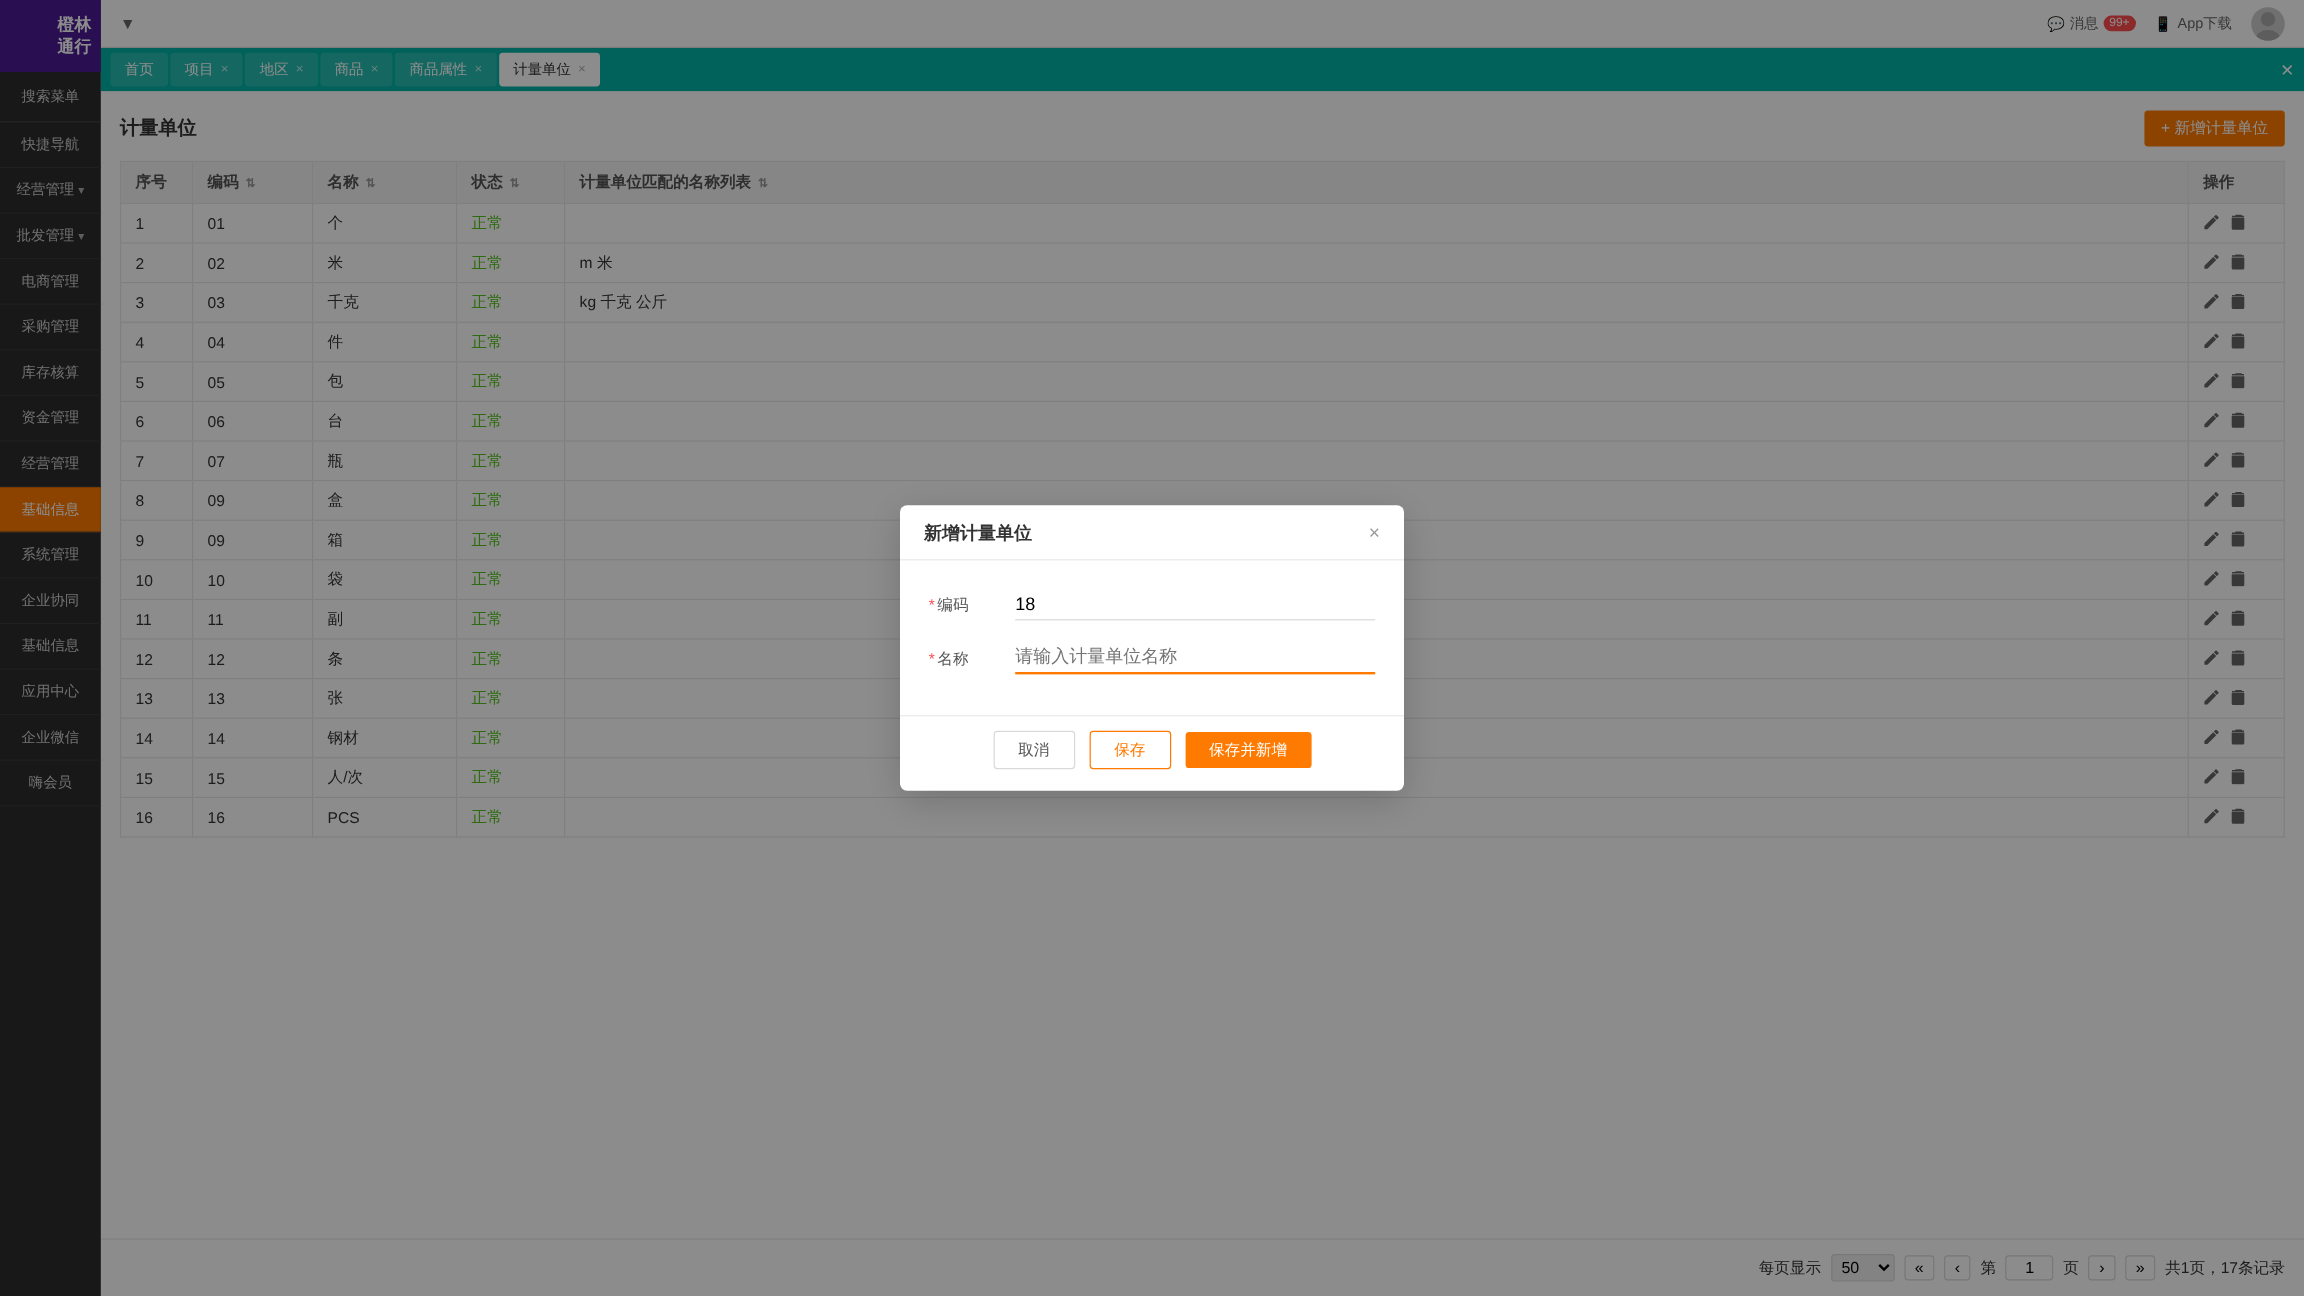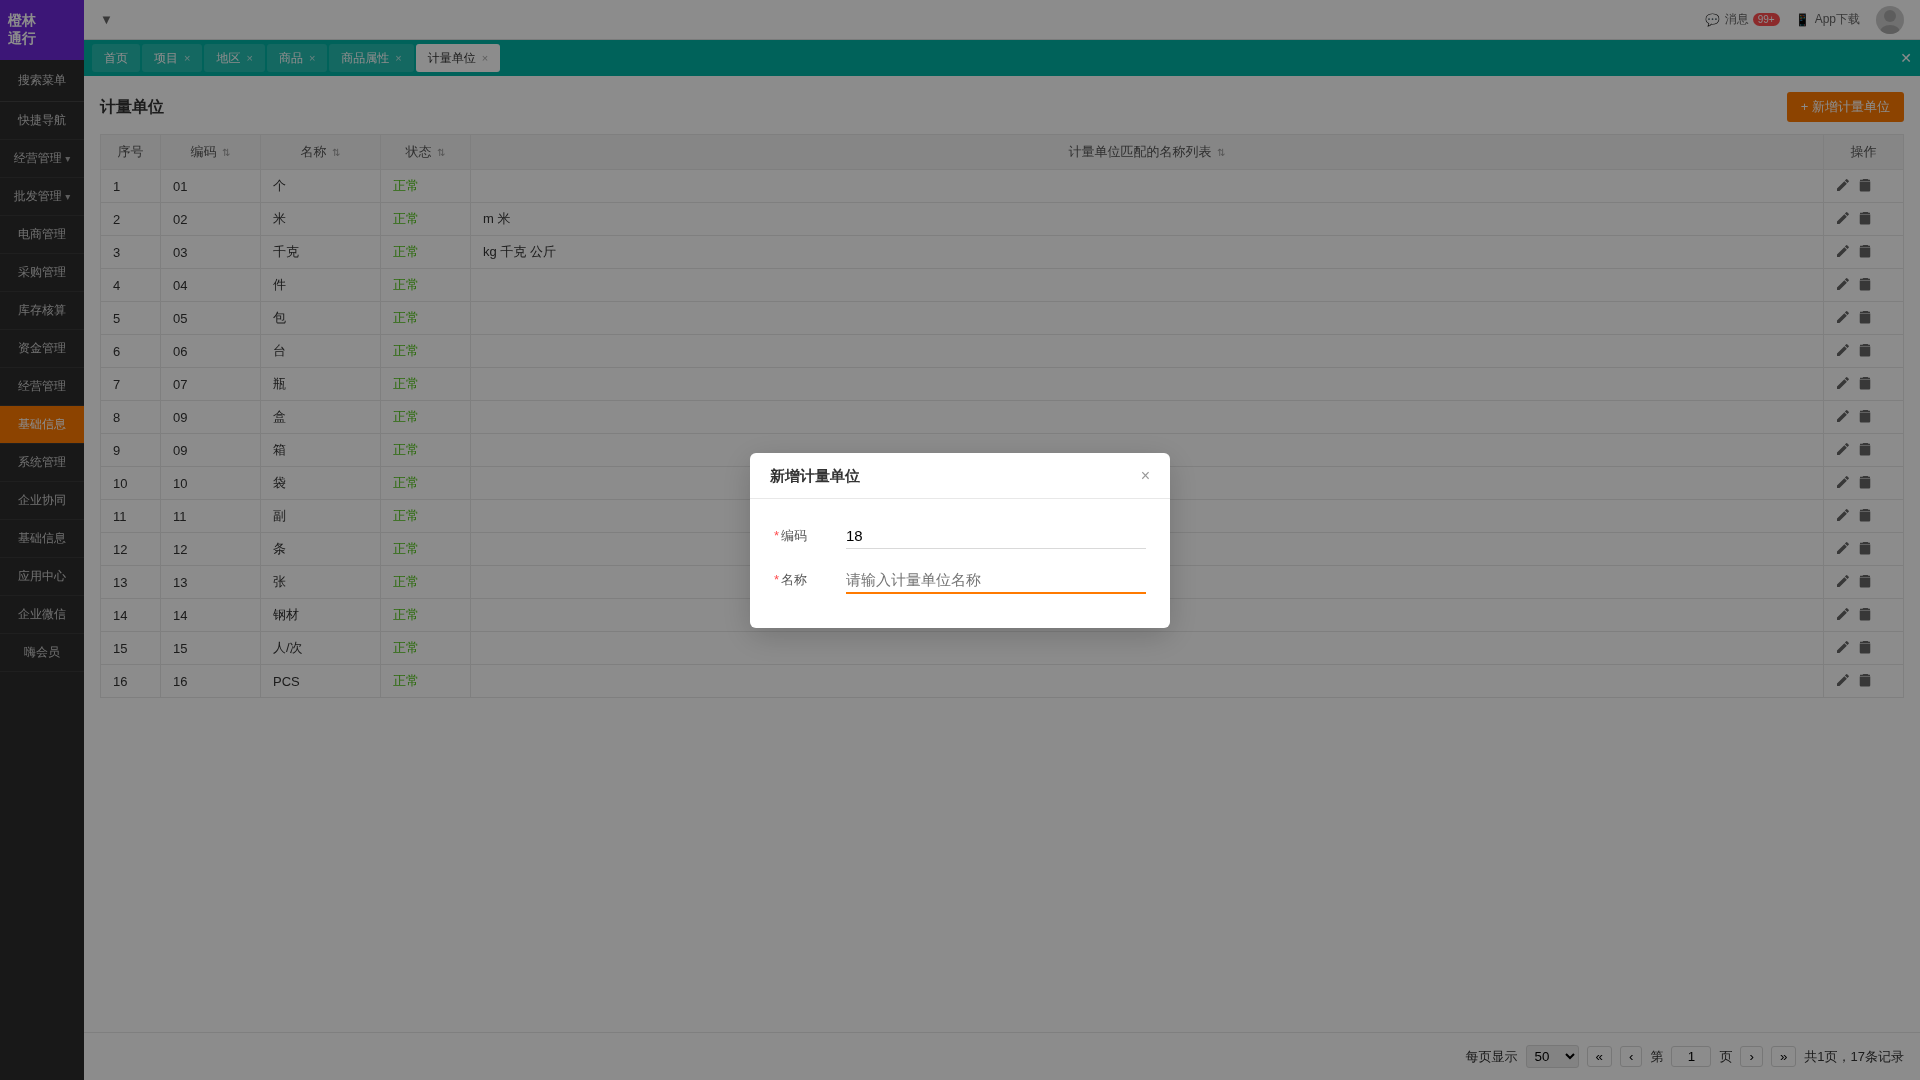--- a/index.html
+++ b/index.html
@@ -1,20 +1,20 @@
 <!DOCTYPE html>
 <html><head>
   <meta charset="utf-8">
   <style>
     * { box-sizing: border-box; margin: 0; padding: 0; }
     body { font-family: 'Microsoft YaHei', Arial, sans-serif; font-size: 13px; background: #f0f0f0; color: #333; display: flex; height: 1080px; width: 1920px; overflow: hidden; }
 
     
     .sidebar { width: 84px; background: #2d2d2d; display: flex; flex-direction: column; align-items: center; height: 100%; flex-shrink: 0; }
-    .sidebar-logo { width: 100%; padding: 12px 8px; display: flex; align-items: center; justify-content: flex-start; background: #6d28d9; }
+    .sidebar-logo { width: 100%; padding: 12px 8px; display: flex; align-items: center; justify-content: flex-end; background: #4c1d95; }
     .sidebar-logo-text { color: #fff; font-size: 14px; font-weight: bold; }
     .sidebar-search { width: 100%; padding: 8px 6px; border-bottom: 1px solid #444; }
     .sidebar-search-btn { width: 100%; background: none; border: none; color: #ccc; font-size: 12px; cursor: pointer; padding: 4px; text-align: center; }
     .sidebar-nav-item { width: 100%; padding: 10px 4px; text-align: center; color: #ccc; font-size: 12px; cursor: pointer; border-bottom: 1px solid #3a3a3a; }
     .sidebar-nav-item.active { background: #ff7a00; color: #fff; }
     .sidebar-nav-item .nav-arrow { font-size: 10px; color: #aaa; }
 
     
     .main-content { flex: 1; display: flex; flex-direction: column; overflow: hidden; }
 
@@ -34,21 +34,21 @@
     .tab-close-white { font-size: 11px; color: rgba(255,255,255,0.7); cursor: pointer; }
 
     
     .page-content { flex: 1; background: #fff; padding: 16px; overflow: auto; position: relative; }
     .page-header { display: flex; align-items: center; justify-content: space-between; margin-bottom: 12px; }
     .page-title { font-size: 16px; font-weight: bold; color: #333; }
     .btn-add { background: #ff7a00; color: #fff; border: none; padding: 6px 14px; border-radius: 3px; cursor: pointer; font-size: 13px; }
 
     
     .data-table { width: 100%; border-collapse: collapse; font-size: 13px; }
-    .data-table th { background: #f5f5f5; padding: 8px 12px; text-align: center; border: 1px solid #e8e8e8; font-weight: 400; color: #555; white-space: nowrap; }
+    .data-table th { background: #f5f5f5; padding: 8px 12px; text-align: left; border: 1px solid #e8e8e8; font-weight: 700; color: #555; white-space: nowrap; }
     .data-table td { padding: 7px 12px; border: 1px solid #e8e8e8; color: #333; }
     .status-normal { color: #52c41a; }
     .action-btns { display: flex; gap: 8px; align-items: center; }
     .action-btn { background: none; border: none; cursor: pointer; color: #666; font-size: 14px; }
     .sort-icon { color: #999; font-size: 10px; margin-left: 2px; }
 
     
     .pagination { display: flex; align-items: center; justify-content: flex-end; padding: 12px 16px; background: #fff; border-top: 1px solid #e8e8e8; font-size: 13px; gap: 8px; }
     .pagination select { border: 1px solid #d9d9d9; padding: 2px 4px; border-radius: 3px; }
     .pagination-btn { border: 1px solid #d9d9d9; background: #fff; padding: 2px 8px; border-radius: 3px; cursor: pointer; }
@@ -599,14 +599,19 @@
         </label>
         <input class="form-input" type="text" value="18" style="">
       </div>
       <div class="form-row">
         <label class="form-label">
           <span class="form-required">*</span>名称
         </label>
         <input class="form-input active-border" type="text" placeholder="请输入计量单位名称" style="">
       </div>
     </div>
+    <div class="modal-footer">
+      <button class="btn-cancel">取消</button>
+      <button class="btn-save">保存</button>
+      <button class="btn-save-new">保存并新增</button>
+    </div>
   </div>
 </div>
 
 </body></html>

